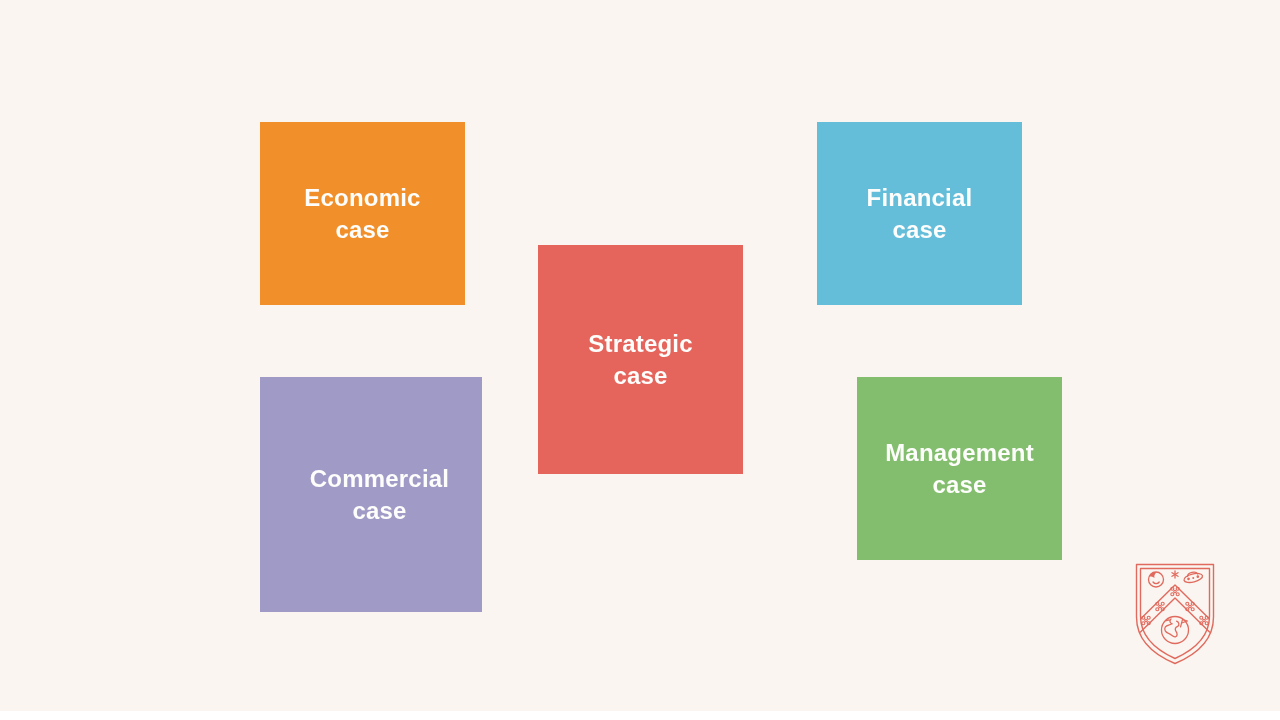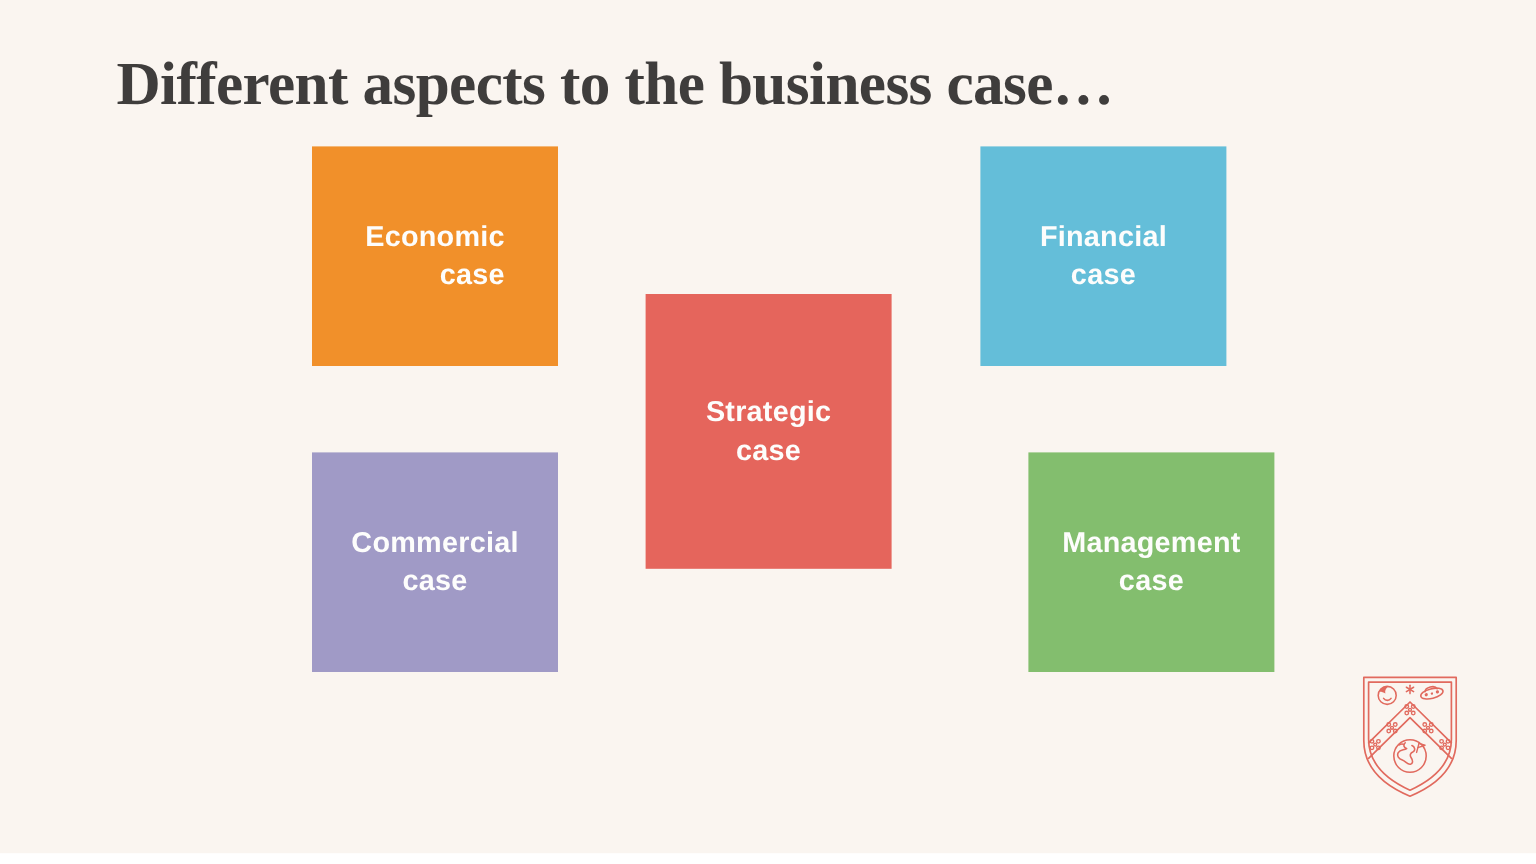--- a/index.html
+++ b/index.html
@@ -37,21 +37,21 @@
     font-weight: bold;
     font-size: 24px;
     line-height: 32px;
     color: #FDFDFC;
     white-space: pre-line;
     letter-spacing: 0.2px;
   }
   .box-economic   { left: 260px; top: 122px; width: 205px; height: 183px; }
   .box-financial  { left: 817px; top: 122px; width: 205px; height: 183px; align-items: center; }
   .box-strategic  { left: 538px; top: 245px; width: 205px; height: 229px; }
-  .box-commercial { left: 260px; top: 377px; width: 205px; height: 183px; }
+  .box-commercial { left: 260px; top: 377px; width: 205px; height: 235px; padding-left: 17px; }
   .box-management { left: 817px; top: 377px; width: 205px; height: 183px; }
   .crest-logo {
     position: absolute;
     left: 1133px;
     top: 561px;
     width: 84px;
     height: 106px;
   }
   .footer-strip {
     position: absolute;
@@ -59,23 +59,22 @@
     bottom: 0;
     width: 1280px;
     height: 9px;
   }
 </style>
 </head>
 <body>
 
 <div class="slide" style="background-color: rgb(250, 245, 240);">
 
-  <h1 class="slide-title" style="color: rgb(63, 61, 60);">Different aspects to the business case…</h1>
 
-  <div class="case-box box-economic" style="background-color: rgb(241, 144, 42); text-align: right;">
+  <div class="case-box box-economic" style="background-color: rgb(241, 144, 42);">
     <span class="box-label">Economic
 case</span>
   </div>
 
   <div class="case-box box-financial" style="background-color: rgb(100, 190, 217);">
     <span class="box-label">Financial
 case</span>
   </div>
 
   <div class="case-box box-strategic" style="background-color: rgb(229, 101, 92);">

